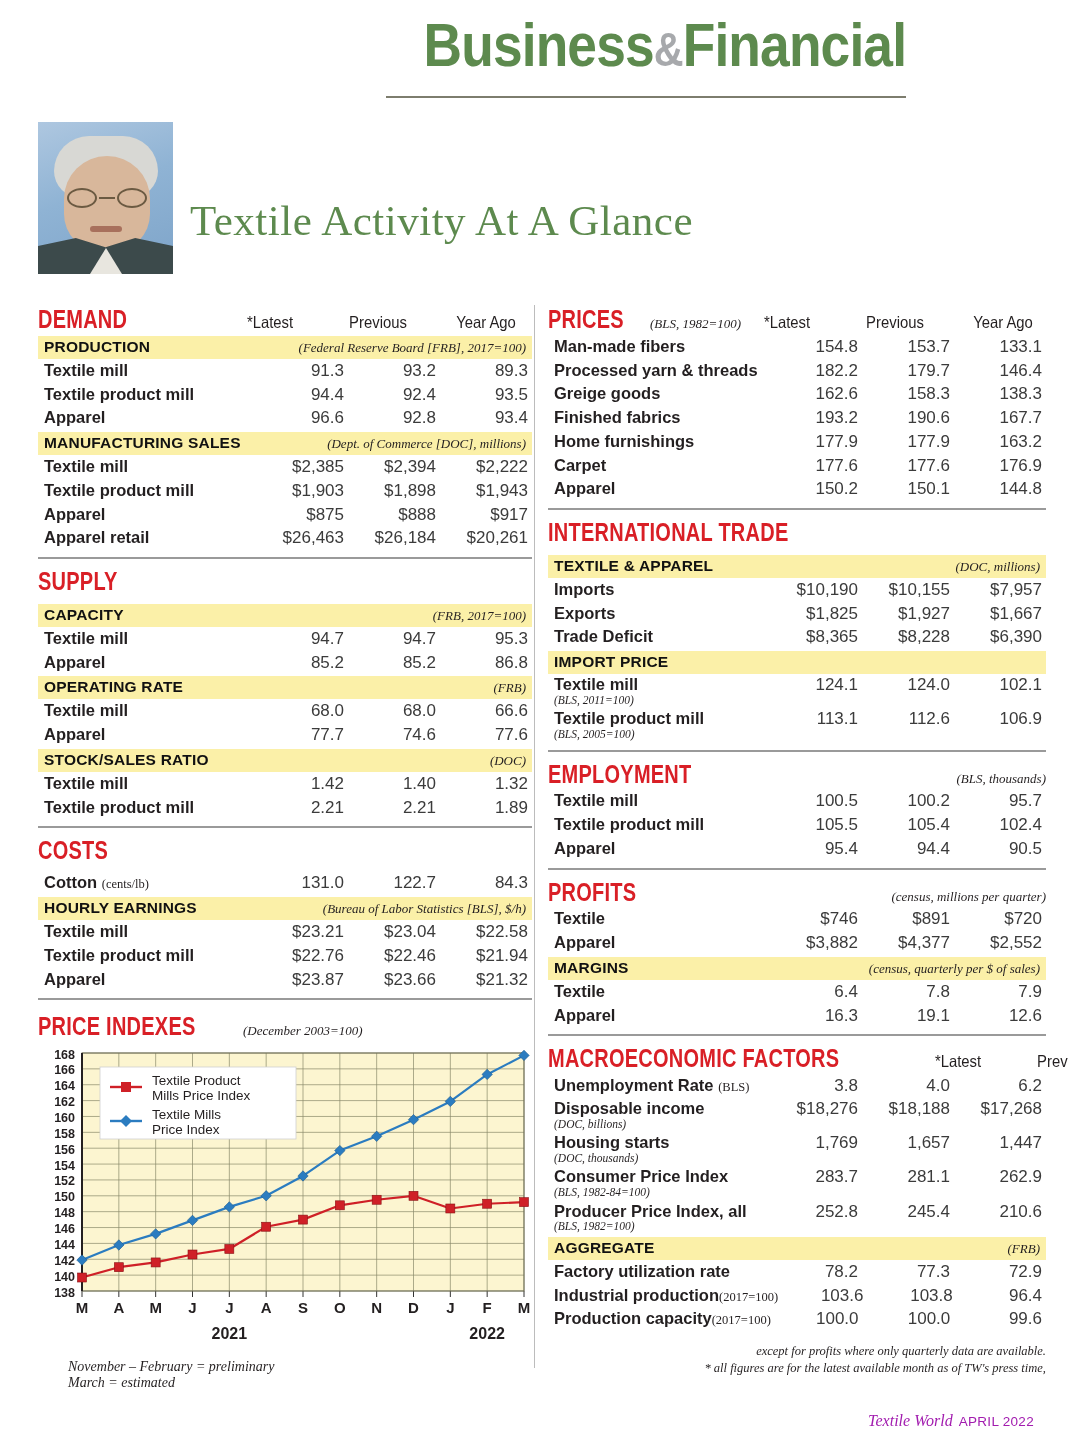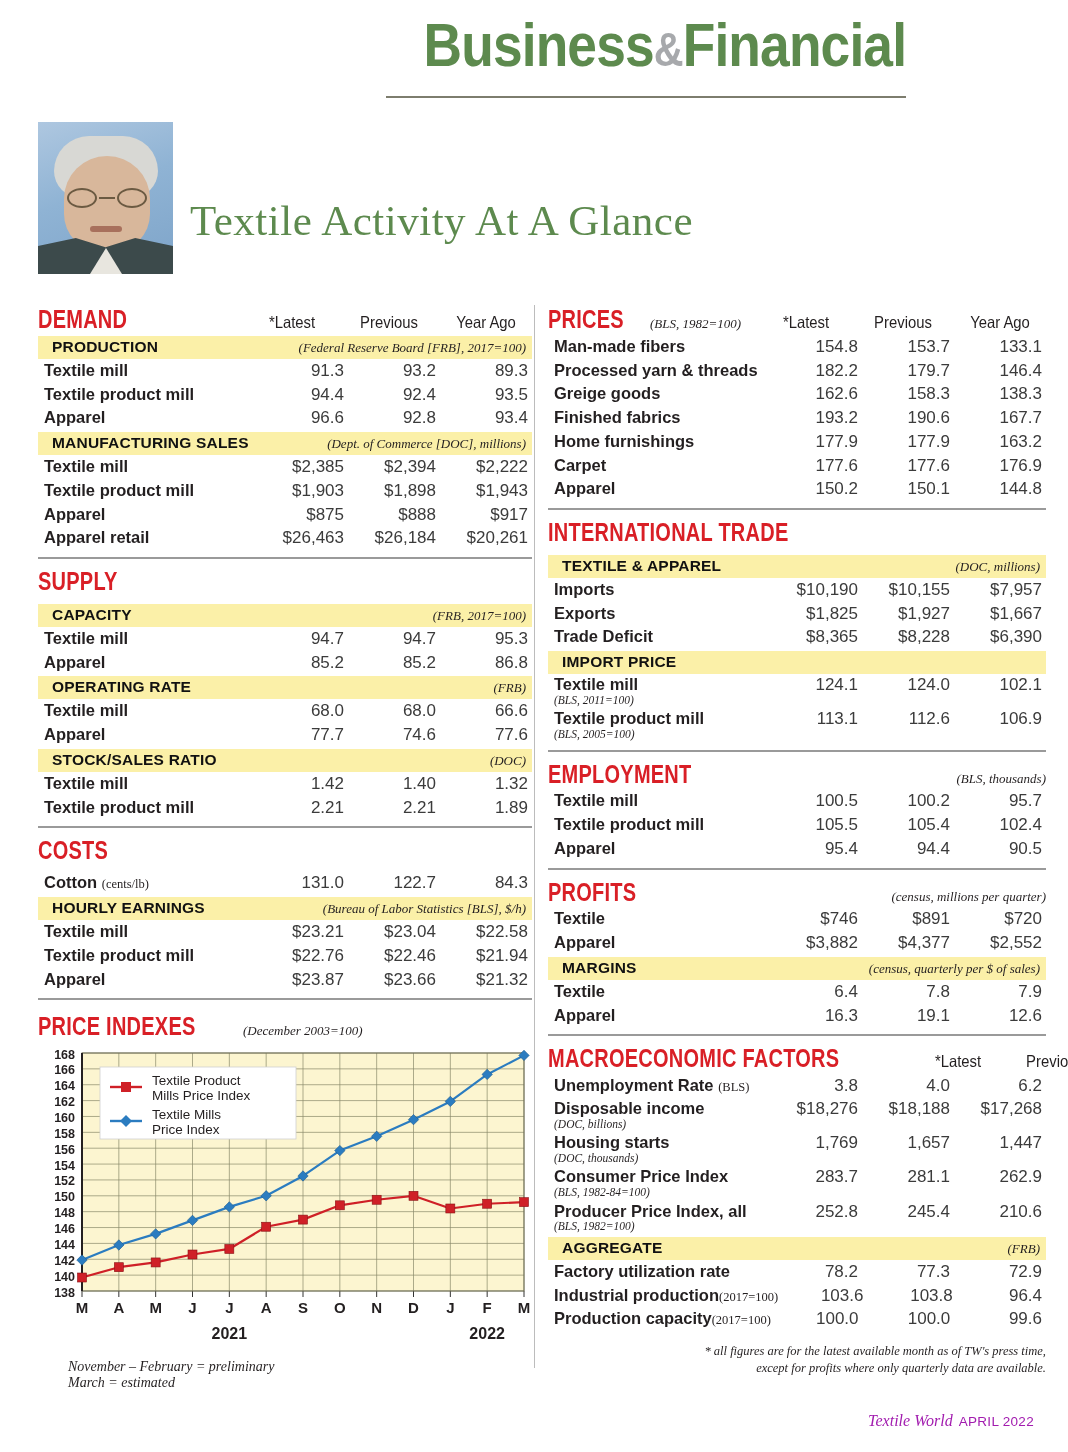--- a/index.html
+++ b/index.html
@@ -87,35 +87,35 @@
     font-size:25px; font-weight:bold; color:#d91f26;
     letter-spacing:0.3px; line-height:1.15; white-space:nowrap;
     transform:scaleX(0.8); transform-origin:left center;
   }
   .sec-note {
     font-family:"Liberation Serif", serif; font-style:italic;
     font-size:13px; color:#231f20; white-space:nowrap;
   }
   .sec-head-inline { display:flex; align-items:baseline; gap:7px; flex:1; }
 
-  .colhdrs { display:flex; gap:5px; }
+  .colhdrs { display:flex; gap:16px; }
   .colhdr {
     font-family:"Liberation Sans Narrow","Liberation Sans",sans-serif;
     font-size:16.5px; color:#231f20; text-align:center;
     width:92px; white-space:nowrap;
     transform:scaleX(0.9); transform-origin:center;
   }
 
   
   .band {
     display:flex; align-items:baseline; justify-content:space-between;
     background:#fbf0a8; padding:2px 6px 3px 6px; margin-top:2px;
   }
   .band-label {
-    font-size:15.5px; font-weight:bold; color:#111; letter-spacing:0.2px; white-space:nowrap;margin-left:8px;
+    font-size:15.5px; font-weight:bold; color:#111; letter-spacing:0.2px; white-space:nowrap;
   }
   .band-note {
     font-family:"Liberation Serif", serif; font-style:italic;
     font-size:13px; color:#231f20; white-space:nowrap;
   }
   .row { display:flex; align-items:baseline; padding:0 0 0 6px; }
   .row-label {
     flex:1; font-size:16.5px; font-weight:bold; color:#231f20;
     line-height:1.34; white-space:nowrap;
   }
@@ -704,20 +704,20 @@
     <span class="cell">96.4</span>
   </div>
   <div class="row">
     <span class="row-label"><span>Production capacity</span><span class="sub">(2017=100)</span></span>
     <span class="cell">100.0</span>
     <span class="cell">100.0</span>
     <span class="cell">99.6</span>
   </div>
 
   <div id="rt-footnote">
+    <div>except for profits where only quarterly data are available.</div>
     <div>* all figures are for the latest available month as of TW's press time,</div>
-    <div>except for profits where only quarterly data are available.</div>
   </div>
 </div>
 
 <div id="page-footer">
   <span class="tw">Textile World</span><span class="issue">APRIL 2022</span>
 </div>
 
 </body></html>

